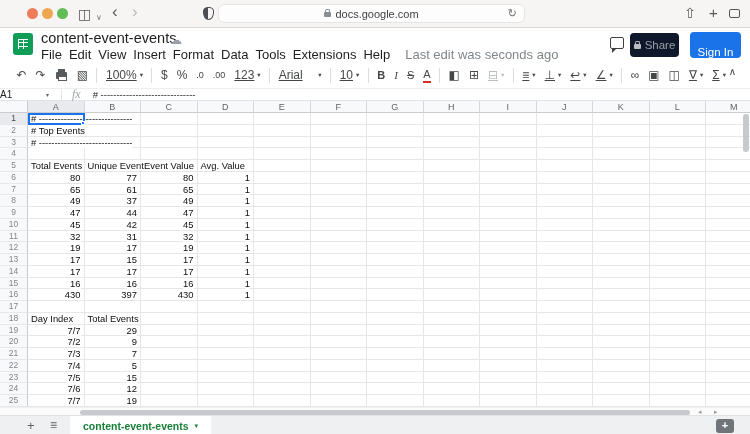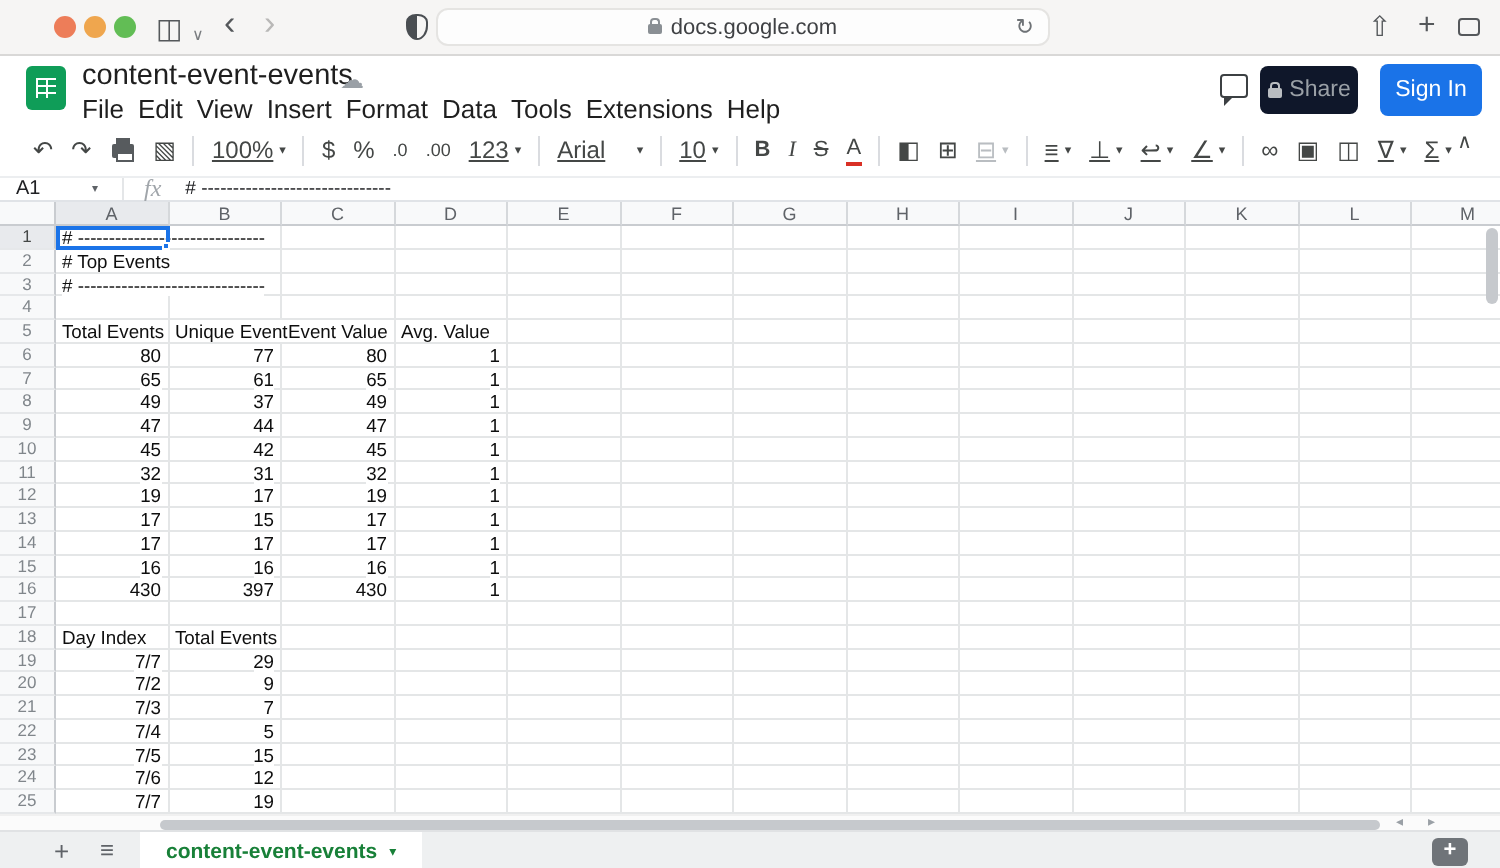--- a/index.html
+++ b/index.html
@@ -39,21 +39,21 @@
   .menubar{position:absolute;left:41px;top:19px;display:flex;gap:7px;font-size:13px;color:#1f1f1f;}
   .menu-item{cursor:default;}
   .last-edit{margin-left:8px;color:#80868b;}
   .cmt{position:absolute;left:610px;top:9px;width:14px;height:12px;border:1.6px solid #3c4043;border-radius:2px;}
   .cmt::after{content:"";position:absolute;left:1px;bottom:-5px;border:2.5px solid transparent;border-top-color:#3c4043;border-left-color:#3c4043;}
   .share-btn{position:absolute;left:630px;top:5px;width:49px;height:24px;background:#0f172a;border-radius:4px;
              display:flex;align-items:center;justify-content:center;gap:4px;font-size:11.5px;color:#9aa0a6;}
   .share-btn .lk{background:#b9bdc1;}
   .share-btn .lk::before{border-color:#b9bdc1;}
   .signin-btn{position:absolute;left:690px;top:4px;width:51px;height:26px;background:#1a73e8;border-radius:4px;
-              display:flex;align-items:center;justify-content:center;font-size:11.5px;color:#fff;}
+              display:flex;align-items:flex-end;justify-content:center;font-size:11.5px;color:#fff;}
 
   
   .toolbar{position:absolute;left:0;top:62px;width:750px;height:26px;background:#fff;display:flex;align-items:center;padding-left:12px;}
   .tb-btn{display:flex;align-items:center;height:20px;padding:0 4.5px;border-radius:3px;color:#444746;font-size:12px;white-space:nowrap;}
   .tb-g{font-family:"Liberation Sans","DejaVu Sans",sans-serif;line-height:20px;}
   .tb-btn.small .tb-g{font-size:9px;}
   .tb-btn.dd .tb-g{font-size:12px;text-decoration:underline;}
   .tb-btn.wide{width:52px;justify-content:space-between;}
   .tb-btn.b .tb-g{font-weight:bold;font-size:11px;}
   .tb-btn.i .tb-g{font-style:italic;font-size:11px;font-family:"Liberation Serif","DejaVu Serif",serif;}
@@ -63,21 +63,21 @@
   .tb-arr{font-size:6.5px;margin-left:3px;color:inherit;}
   .tb-sep{width:1px;height:15px;background:#dadce0;margin:0 4px;flex:none;}
   .ic-print{position:relative;display:inline-block;width:11px;height:7px;background:#575b5e;border-radius:1px;margin:0 1px;}
   .ic-print::before{content:"";position:absolute;left:2px;top:-3px;width:7px;height:3px;background:#575b5e;}
   .ic-print::after{content:"";position:absolute;left:2px;bottom:-2px;width:7px;height:3px;background:#fff;border:1px solid #575b5e;}
   .collapse-ic{position:absolute;right:14px;top:66px;font-size:10px;color:#444746;}
 
   
   .fbar{position:absolute;left:0;top:88px;width:750px;height:13px;border-top:1px solid #eceef0;border-bottom:1px solid #e0e3e7;
         display:flex;align-items:center;background:#fff;}
-  .namebox{width:62px;height:100%;border-right:1px solid #e4e6e8;position:relative;font-size:10px;color:#202124;line-height:12px;padding-left:8px;}
+  .namebox{width:62px;height:100%;border-right:1px solid #e4e6e8;position:relative;font-size:10px;color:#202124;line-height:12px;}
   .namebox .arr{position:absolute;left:46px;top:0;font-size:6px;color:#5f6368;line-height:12px;}
   .fx{font-style:italic;font-family:"Liberation Serif","DejaVu Serif",serif;color:#a0a5aa;font-size:12px;margin-left:10px;}
   .fval{margin-left:12px;font-size:9.5px;color:#202124;white-space:nowrap;}
 
   
   .grid{position:absolute;left:0;top:101px;width:750px;height:306px;overflow:hidden;background:#fff;}
   .colhead{display:flex;height:12px;}
   .corner{width:28px;flex:none;background:#f8f9fa;border-right:1px solid #c9ccd0;border-bottom:1px solid #c9ccd0;}
   .col-h{width:56.5px;flex:none;background:#f8f9fa;border-right:1px solid #d5d8db;border-bottom:1px solid #c9ccd0;
          font-size:9px;color:#5f6368;text-align:center;line-height:12px;}
@@ -149,20 +149,21 @@
 
     <span class="menu-item">File</span>
         <span class="menu-item">Edit</span>
         <span class="menu-item">View</span>
         <span class="menu-item">Insert</span>
         <span class="menu-item">Format</span>
         <span class="menu-item">Data</span>
         <span class="menu-item">Tools</span>
         <span class="menu-item">Extensions</span>
         <span class="menu-item">Help</span>
+        <span class="last-edit">Last edit was seconds ago</span>
       </div>
     <span class="cmt"></span>
     <div class="share-btn">
       <span class="lk"></span>
       <span>Share</span>
     </div>
     <div class="signin-btn">
       <span>Sign In</span>
     </div>
   </div>

